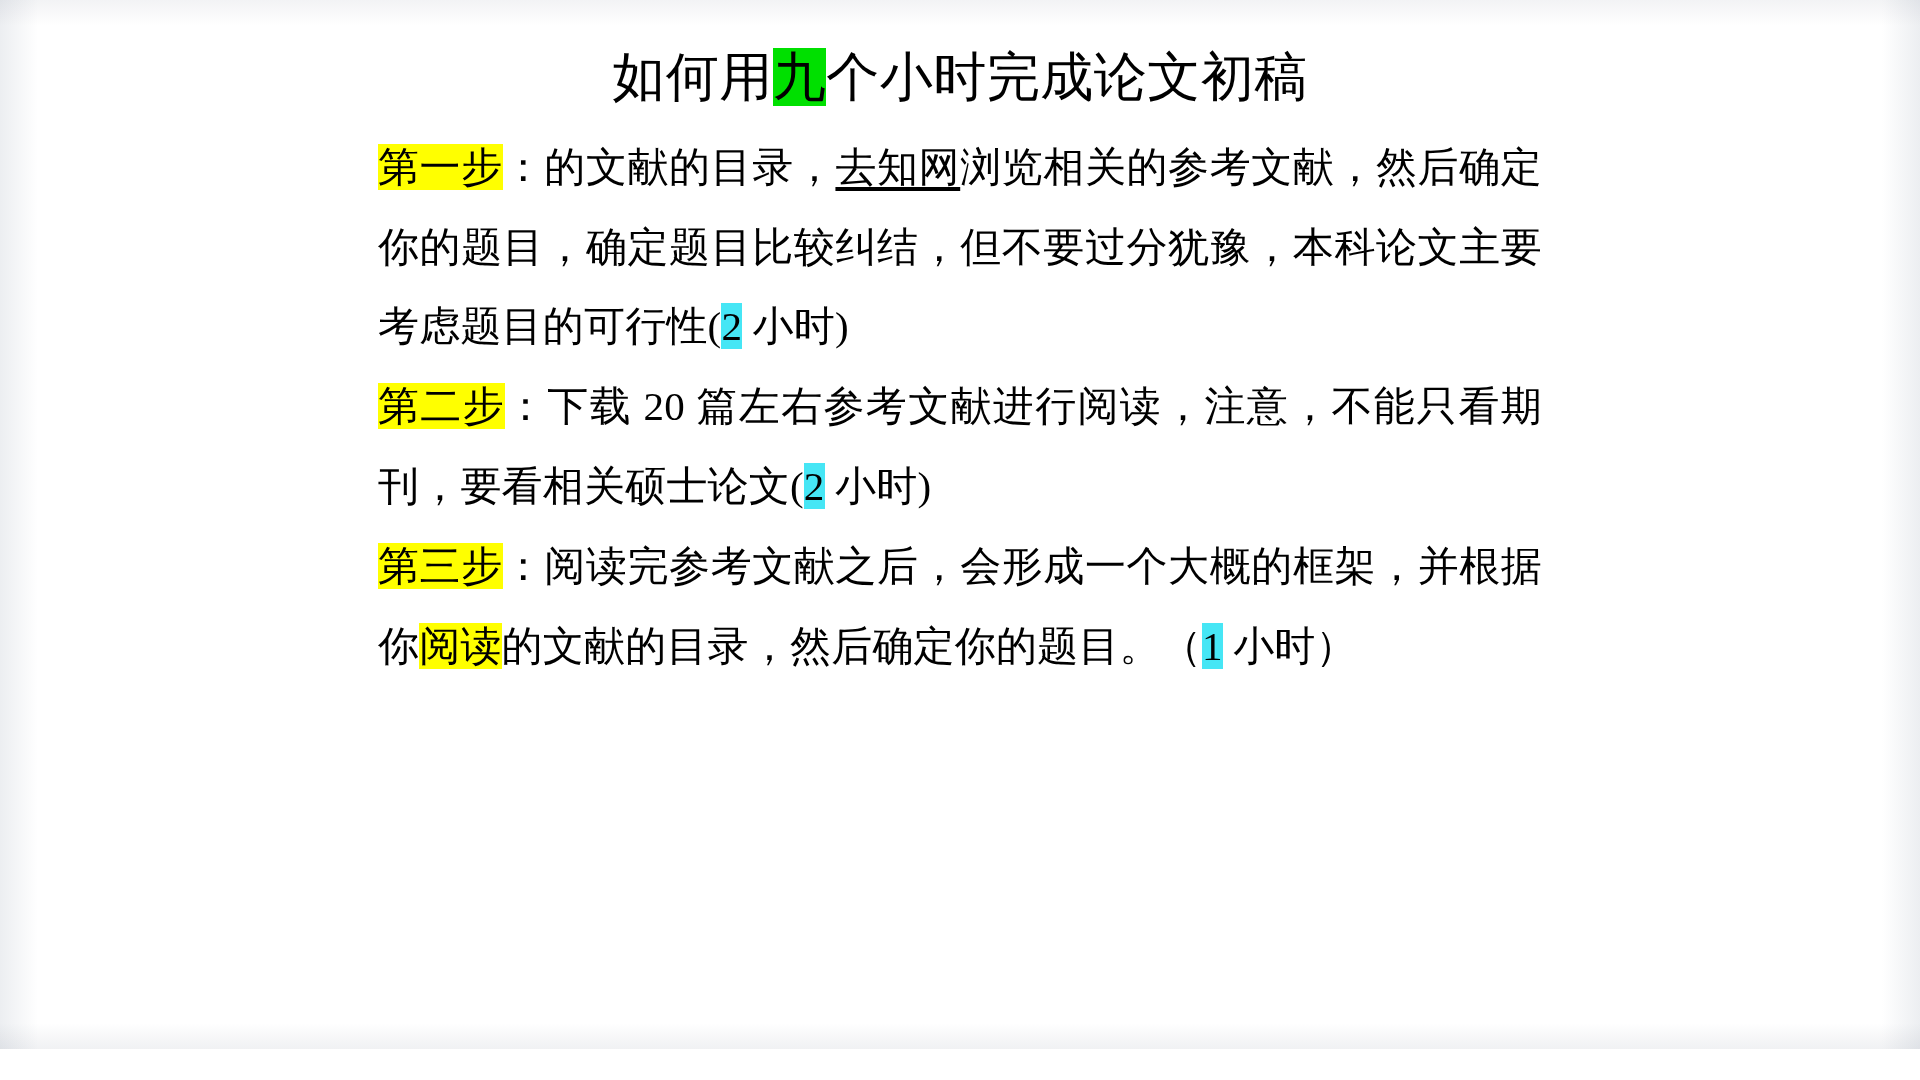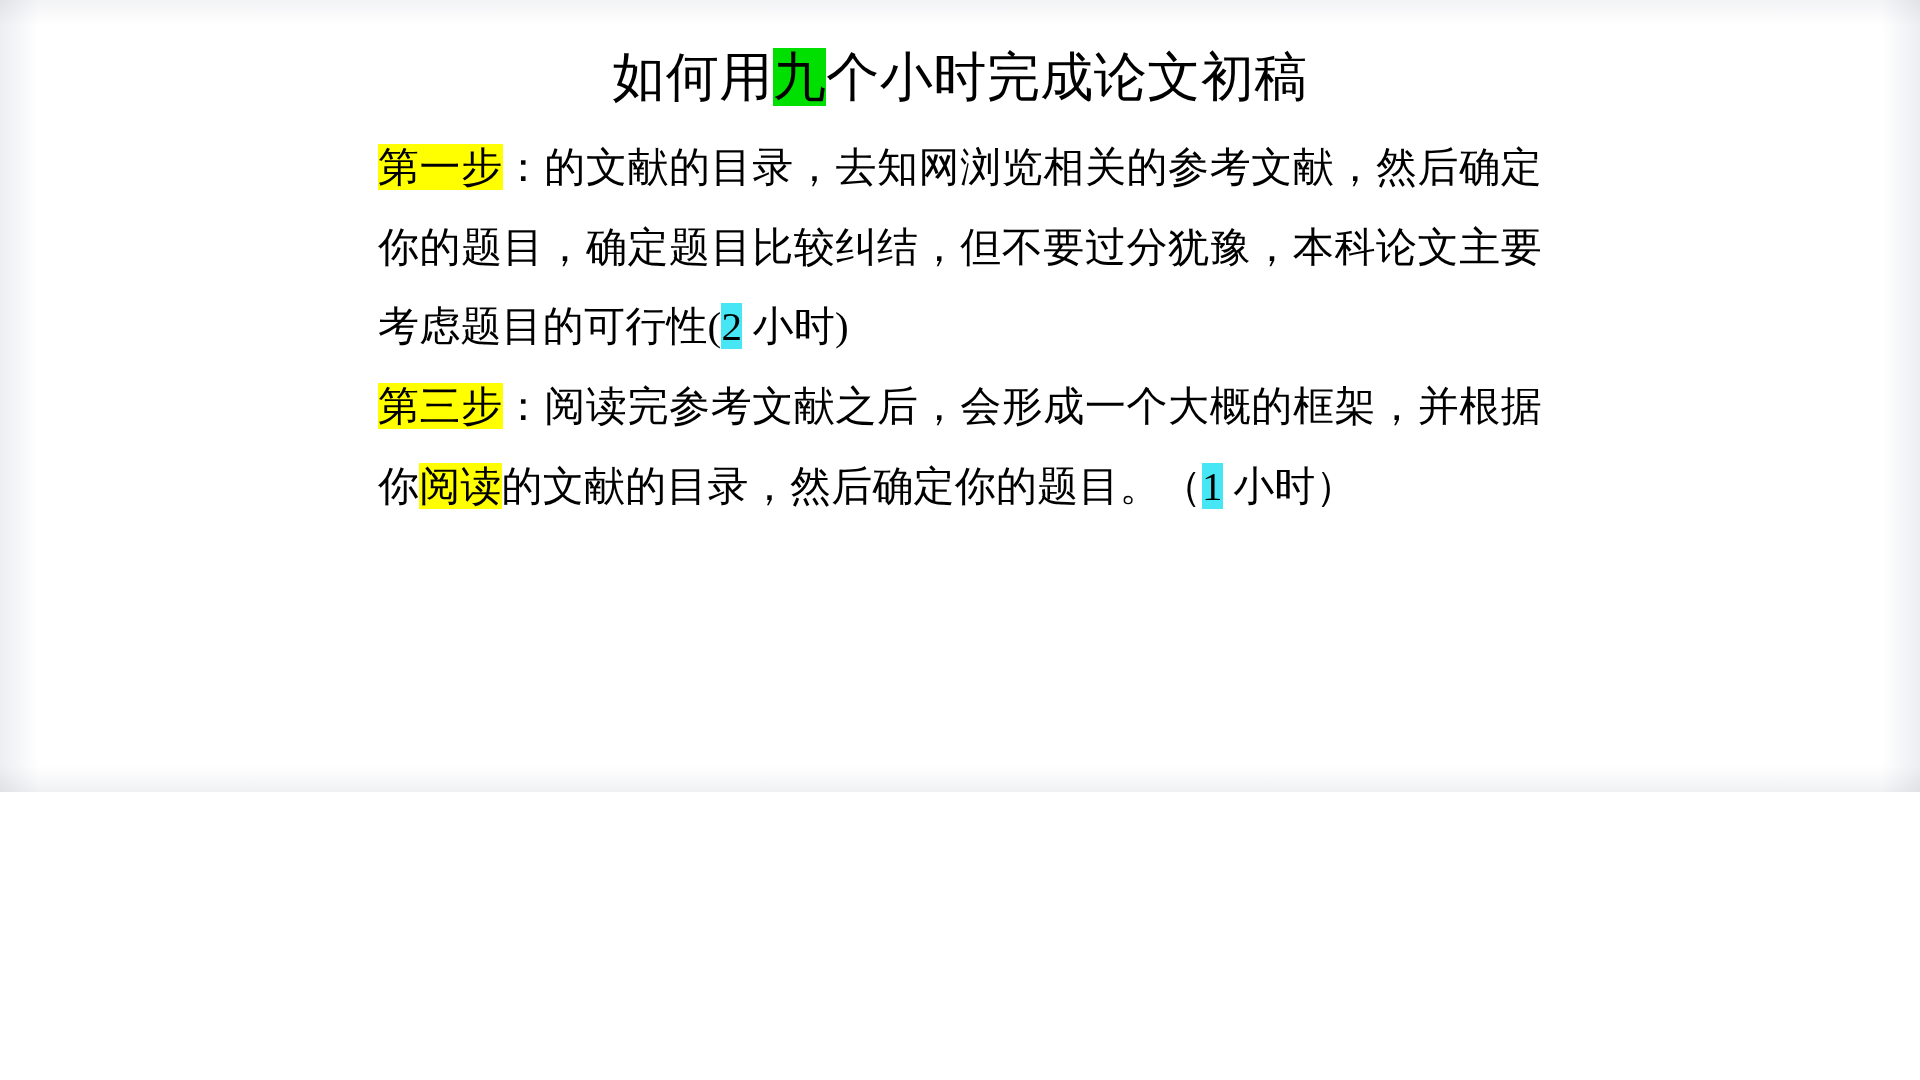--- a/index.html
+++ b/index.html
@@ -10,21 +10,21 @@
     background: #ffffff;
     overflow: hidden;
   }
   body {
     font-family: "Liberation Serif", "DejaVu Serif", serif;
     color: #000000;
   }
   #page {
     position: relative;
     width: 1920px;
-    height: 792px;
+    height: 1049px;
     background: #fdfdfd;
     box-sizing: border-box;
   }
   
   #page::before {
     content: "";
     position: absolute;
     inset: 0;
     background:
       linear-gradient(to right, #eceef1 0px, #ffffff 38px, #ffffff calc(100% - 38px), #eceef1 100%),
@@ -65,32 +65,34 @@
   .hl-yellow {
     background: #ffff00;
   }
   .hl-green {
     background: #00e000;
   }
   .hl-cyan {
     background: #46e6f5;
   }
   .underline {
+    text-decoration: underline;
     text-underline-offset: 6px;
   }
 </style>
 </head>
 <body>
 
 <div id="page">
   <div id="content">
 
     <h1 class="doc-title">
       <span>如何用</span><span class="hl-green">九</span><span>个小时完成论文初稿</span>
     </h1>
 
     <div class="body-block">
       <p class="para" id="p-step1"><span class="hl-yellow">第一步</span><span>：的文献的目录，</span><span class="underline">去知网</span><span>浏览相关的参考文献，然后确定你的题目，确定题目比较纠结，但不要过分犹豫，本科论文主要考虑题目的可行性(</span><span class="hl-cyan">2</span><span> 小时)</span></p>
+      <p class="para" id="p-step2"><span class="hl-yellow">第二步</span><span>：下载 20 篇左右参考文献进行阅读，注意，不能只看期刊，要看相关硕士论文(</span><span class="hl-cyan">2</span><span> 小时)</span></p>
       <p class="para" id="p-step3"><span class="hl-yellow">第三步</span><span>：阅读完参考文献之后，会形成一个大概的框架，并根据你</span><span class="hl-yellow">阅读</span><span>的文献的目录，然后确定你的题目。（</span><span class="hl-cyan">1</span><span> 小时）</span></p>
     </div>
 
   </div>
 </div>
 
 </body></html>

